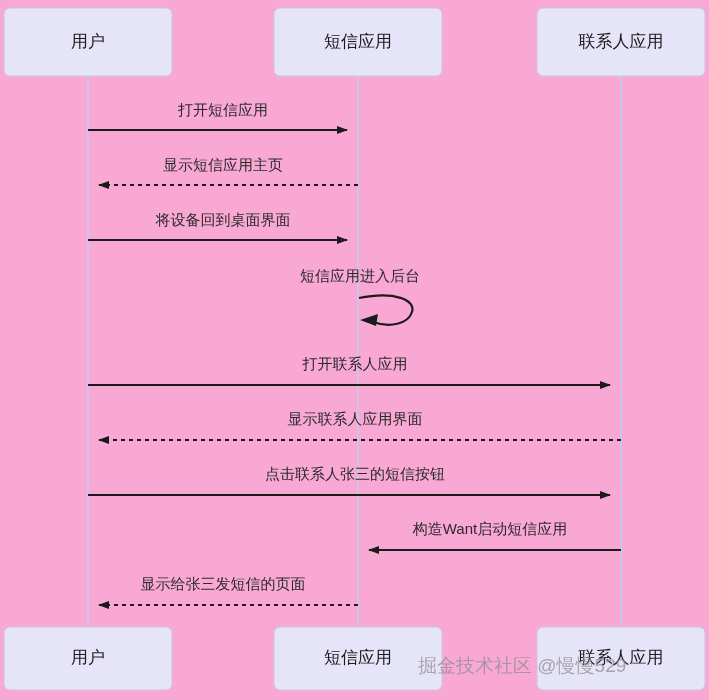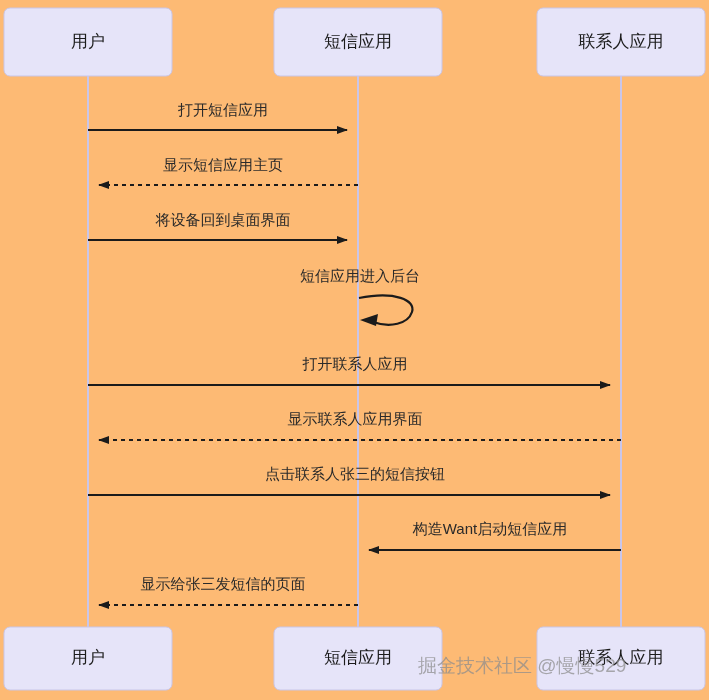--- a/index.html
+++ b/index.html
@@ -7,21 +7,21 @@
     padding: 0;
     background: #ffffff;
   }
   body {
     font-family: "Liberation Sans", "DejaVu Sans", sans-serif;
   }
   #diagram-root {
     position: relative;
     width: 709px;
     height: 700px;
-    background: #fdba74;
+    background: #f9a8d4;
     overflow: hidden;
   }
   svg.seq-canvas {
     position: absolute;
     left: 0;
     top: 0;
     width: 709px;
     height: 700px;
     display: block;
   }

